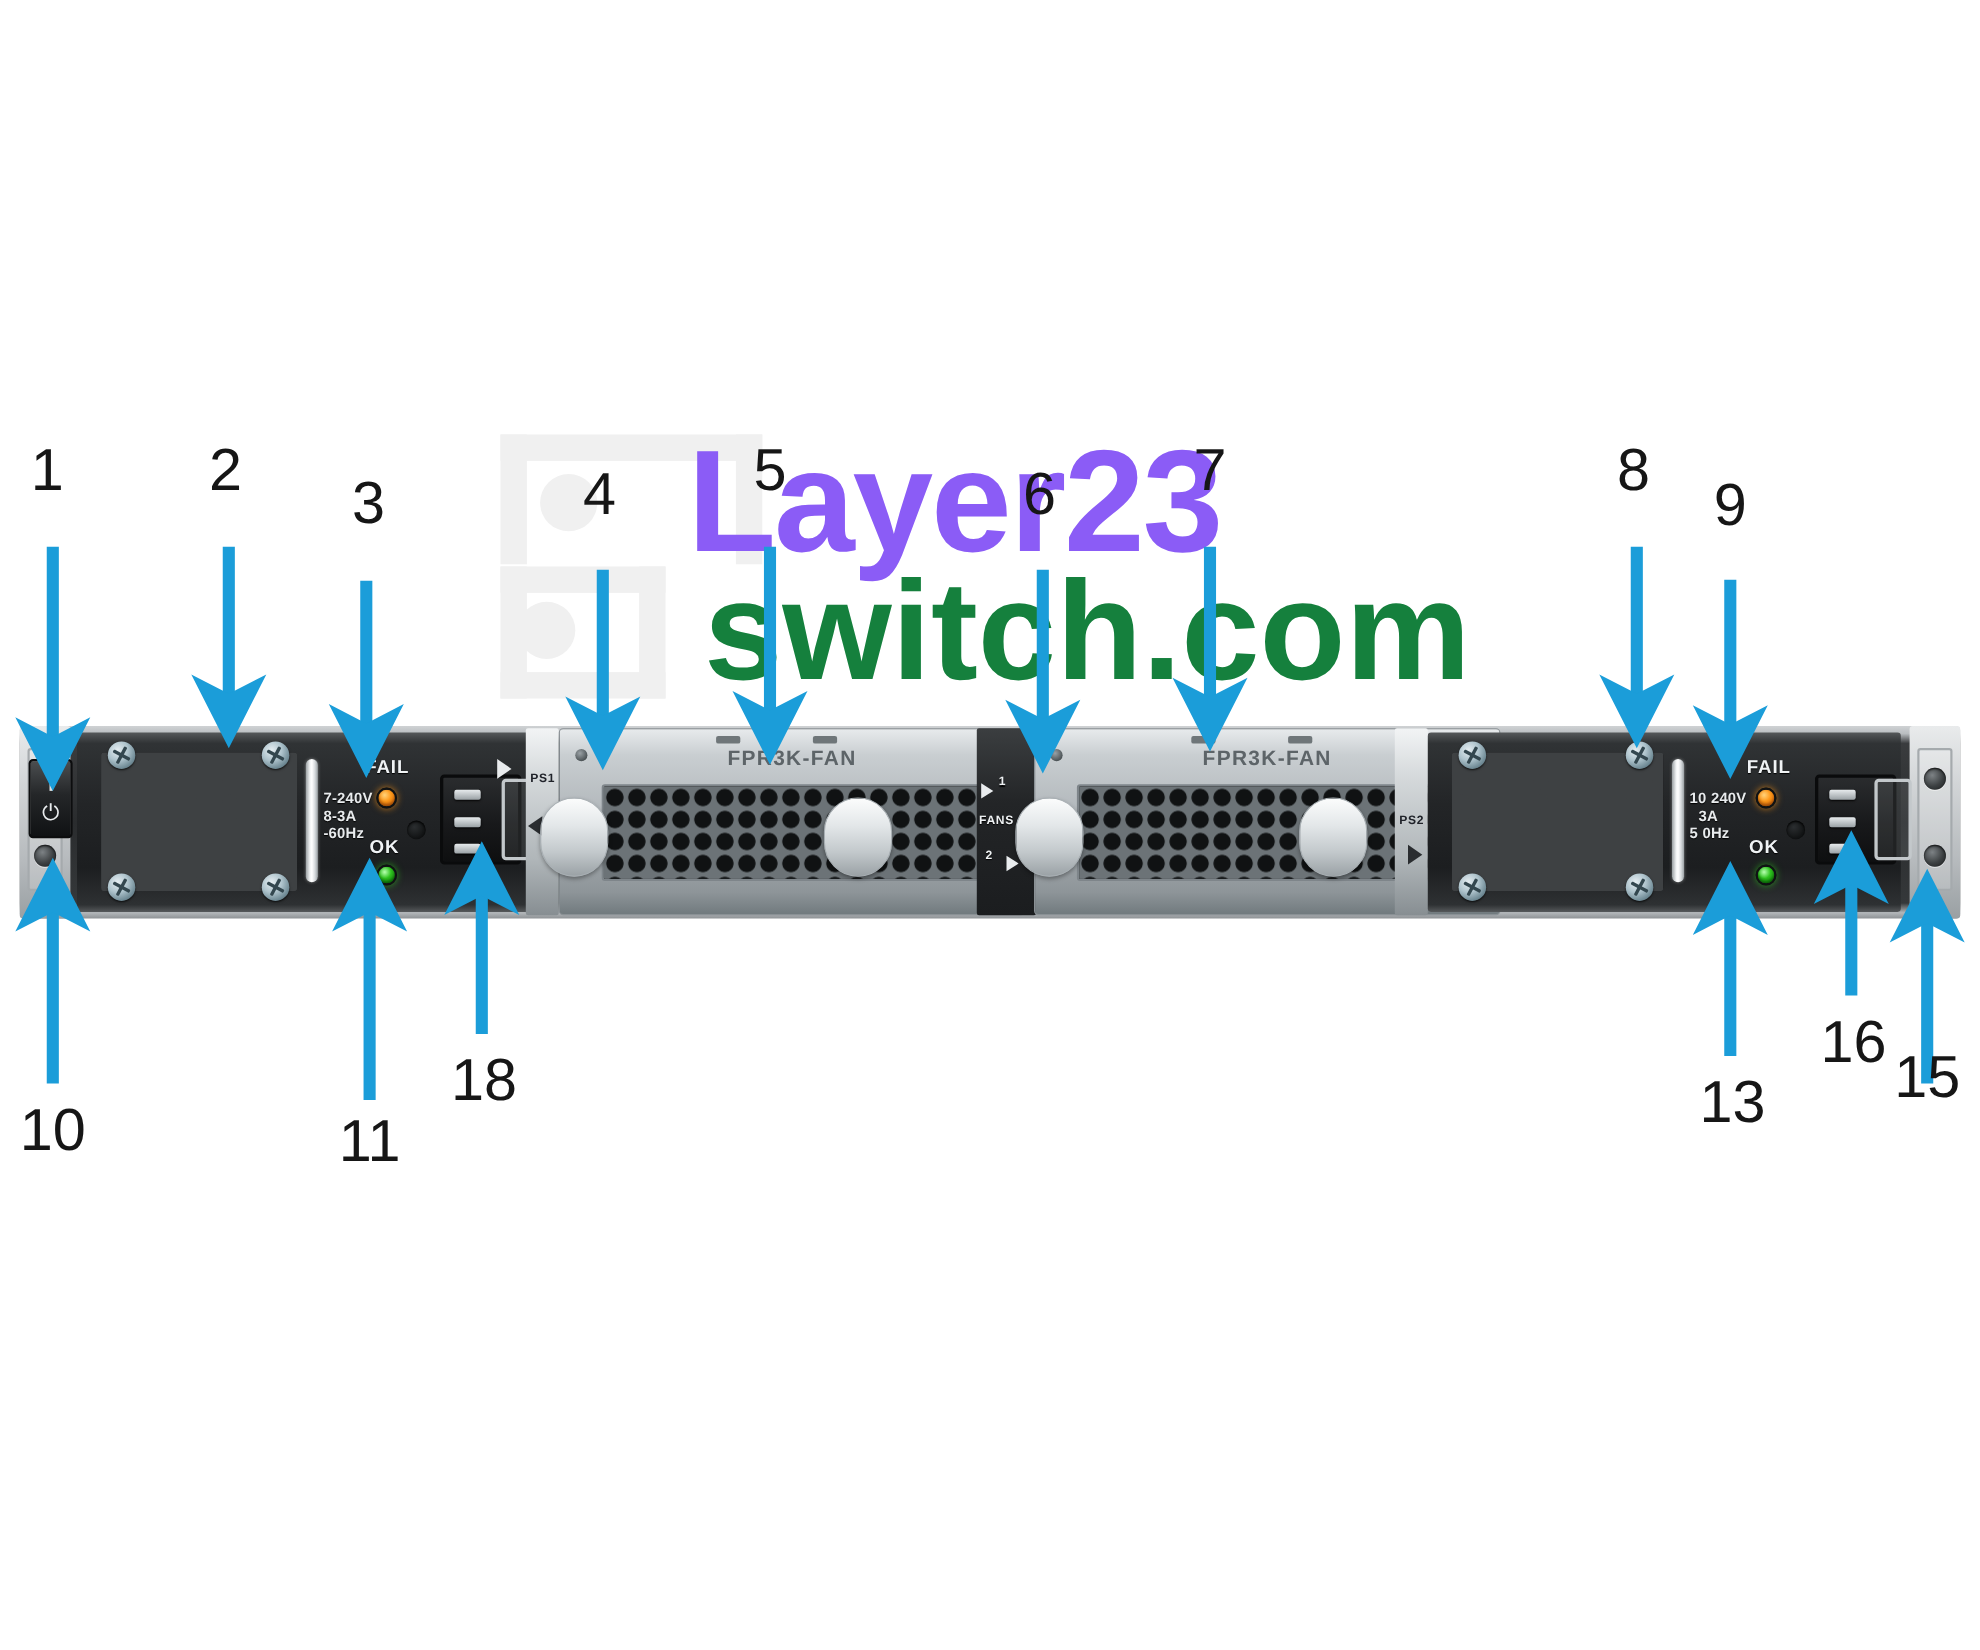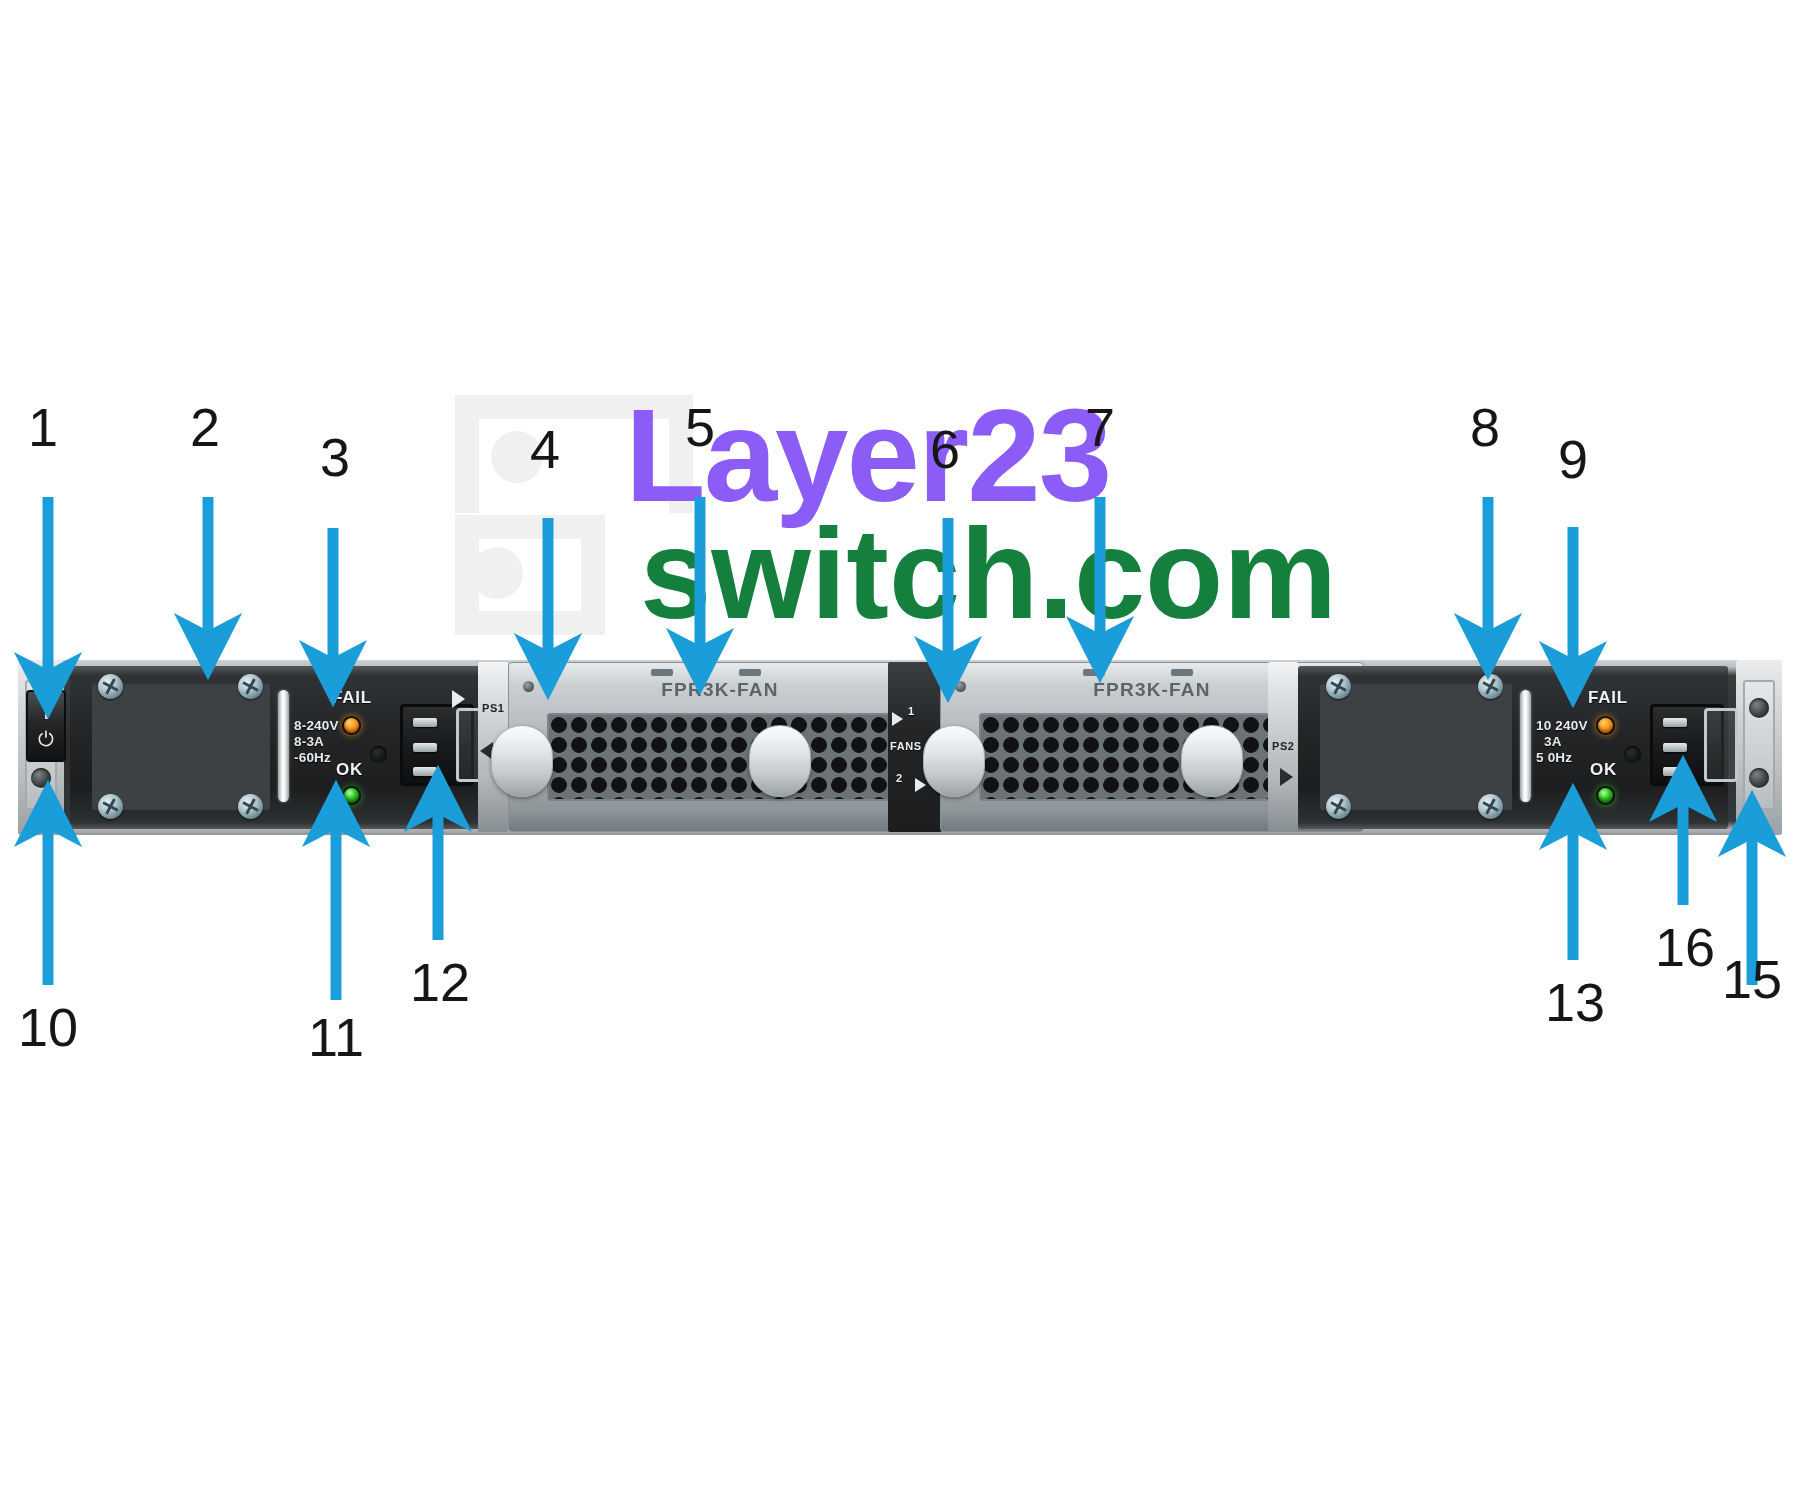--- a/index.html
+++ b/index.html
@@ -265,21 +265,21 @@
       <div class="inner-comp"></div>
       <div class="mesh2"></div>
     </div>
     <div class="screw" style="left:28px;  top:8px;"></div>
     <div class="screw" style="left:168px; top:8px;"></div>
     <div class="screw" style="left:28px;  top:128px;"></div>
     <div class="screw" style="left:168px; top:128px;"></div>
 
     <div class="light-pipe" style="left:208px; top:24px; height:112px;"></div>
 
-    <div class="rating" style="left:224px; top:52px;">8-240V</div>
+    <div class="rating" style="left:224px; top:52px;">7-240V</div>
     <div class="rating" style="left:224px; top:68px;">8-3A</div>
     <div class="rating" style="left:224px; top:84px;">-60Hz</div>
 
     <div class="led-label" style="left:262px; top:22px;">FAIL</div>
     <div class="led amber" style="left:272px; top:50px;"></div>
     <div class="led-hole" style="left:300px; top:80px;"></div>
     <div class="led-label" style="left:266px; top:94px;">OK</div>
     <div class="led green" style="left:272px; top:120px;"></div>
 
     <div class="ac-inlet" style="left:330px; top:38px;">
@@ -404,18 +404,18 @@
   <div class="callout-num" style="left:190px;  top:400px;">2</div>
   <div class="callout-num" style="left:320px;  top:430px;">3</div>
   <div class="callout-num" style="left:530px;  top:422px;">4</div>
   <div class="callout-num" style="left:685px;  top:400px;">5</div>
   <div class="callout-num" style="left:930px;  top:422px;">6</div>
   <div class="callout-num" style="left:1085px; top:400px;">7</div>
   <div class="callout-num" style="left:1470px; top:400px;">8</div>
   <div class="callout-num" style="left:1558px; top:432px;">9</div>
   <div class="callout-num" style="left:18px;   top:1000px;">10</div>
   <div class="callout-num" style="left:308px;  top:1010px;">11</div>
-  <div class="callout-num" style="left:410px;  top:955px;">12</div>
+  <div class="callout-num" style="left:410px;  top:955px;">18</div>
   <div class="callout-num" style="left:1545px; top:975px;">13</div>
   <div class="callout-num" style="left:1655px; top:920px;">16</div>
   <div class="callout-num" style="left:1722px; top:952px;">15</div>
 
 </div>
 
 </body></html>

